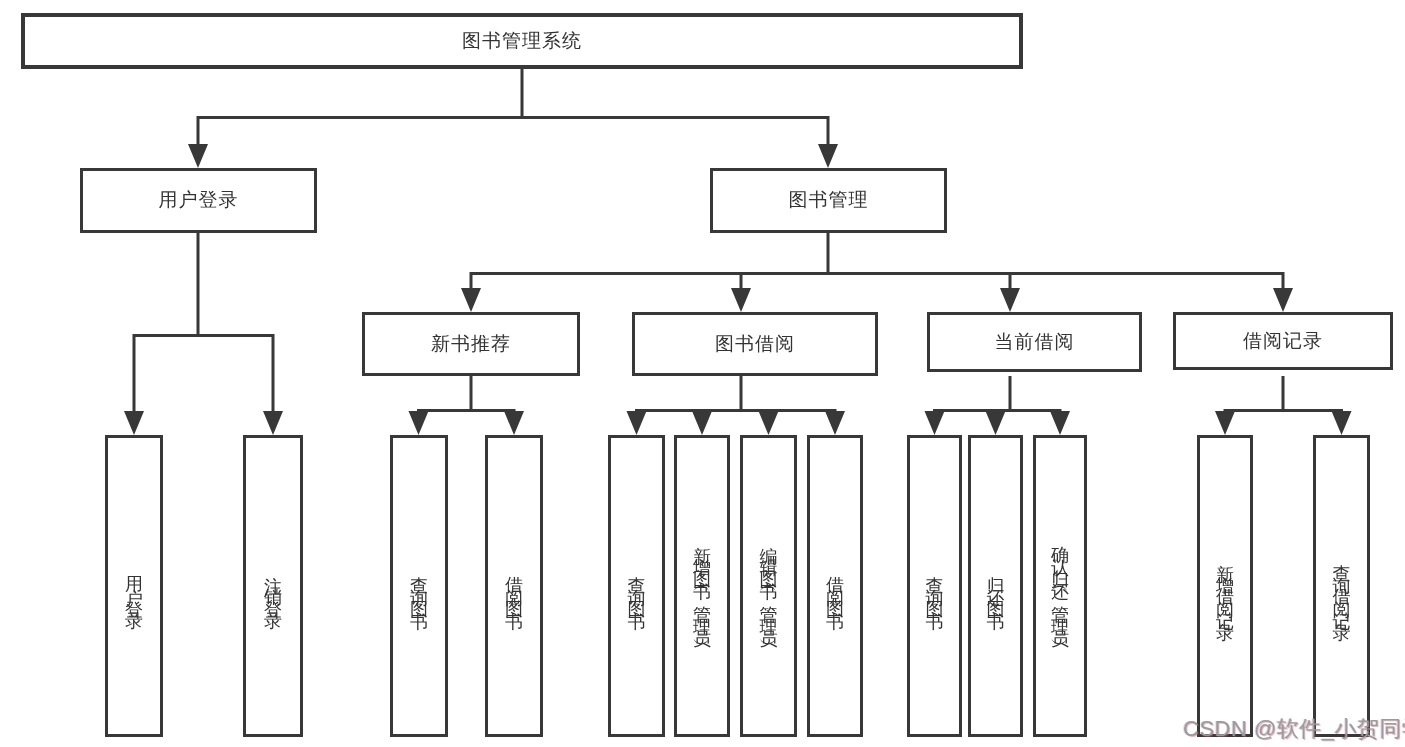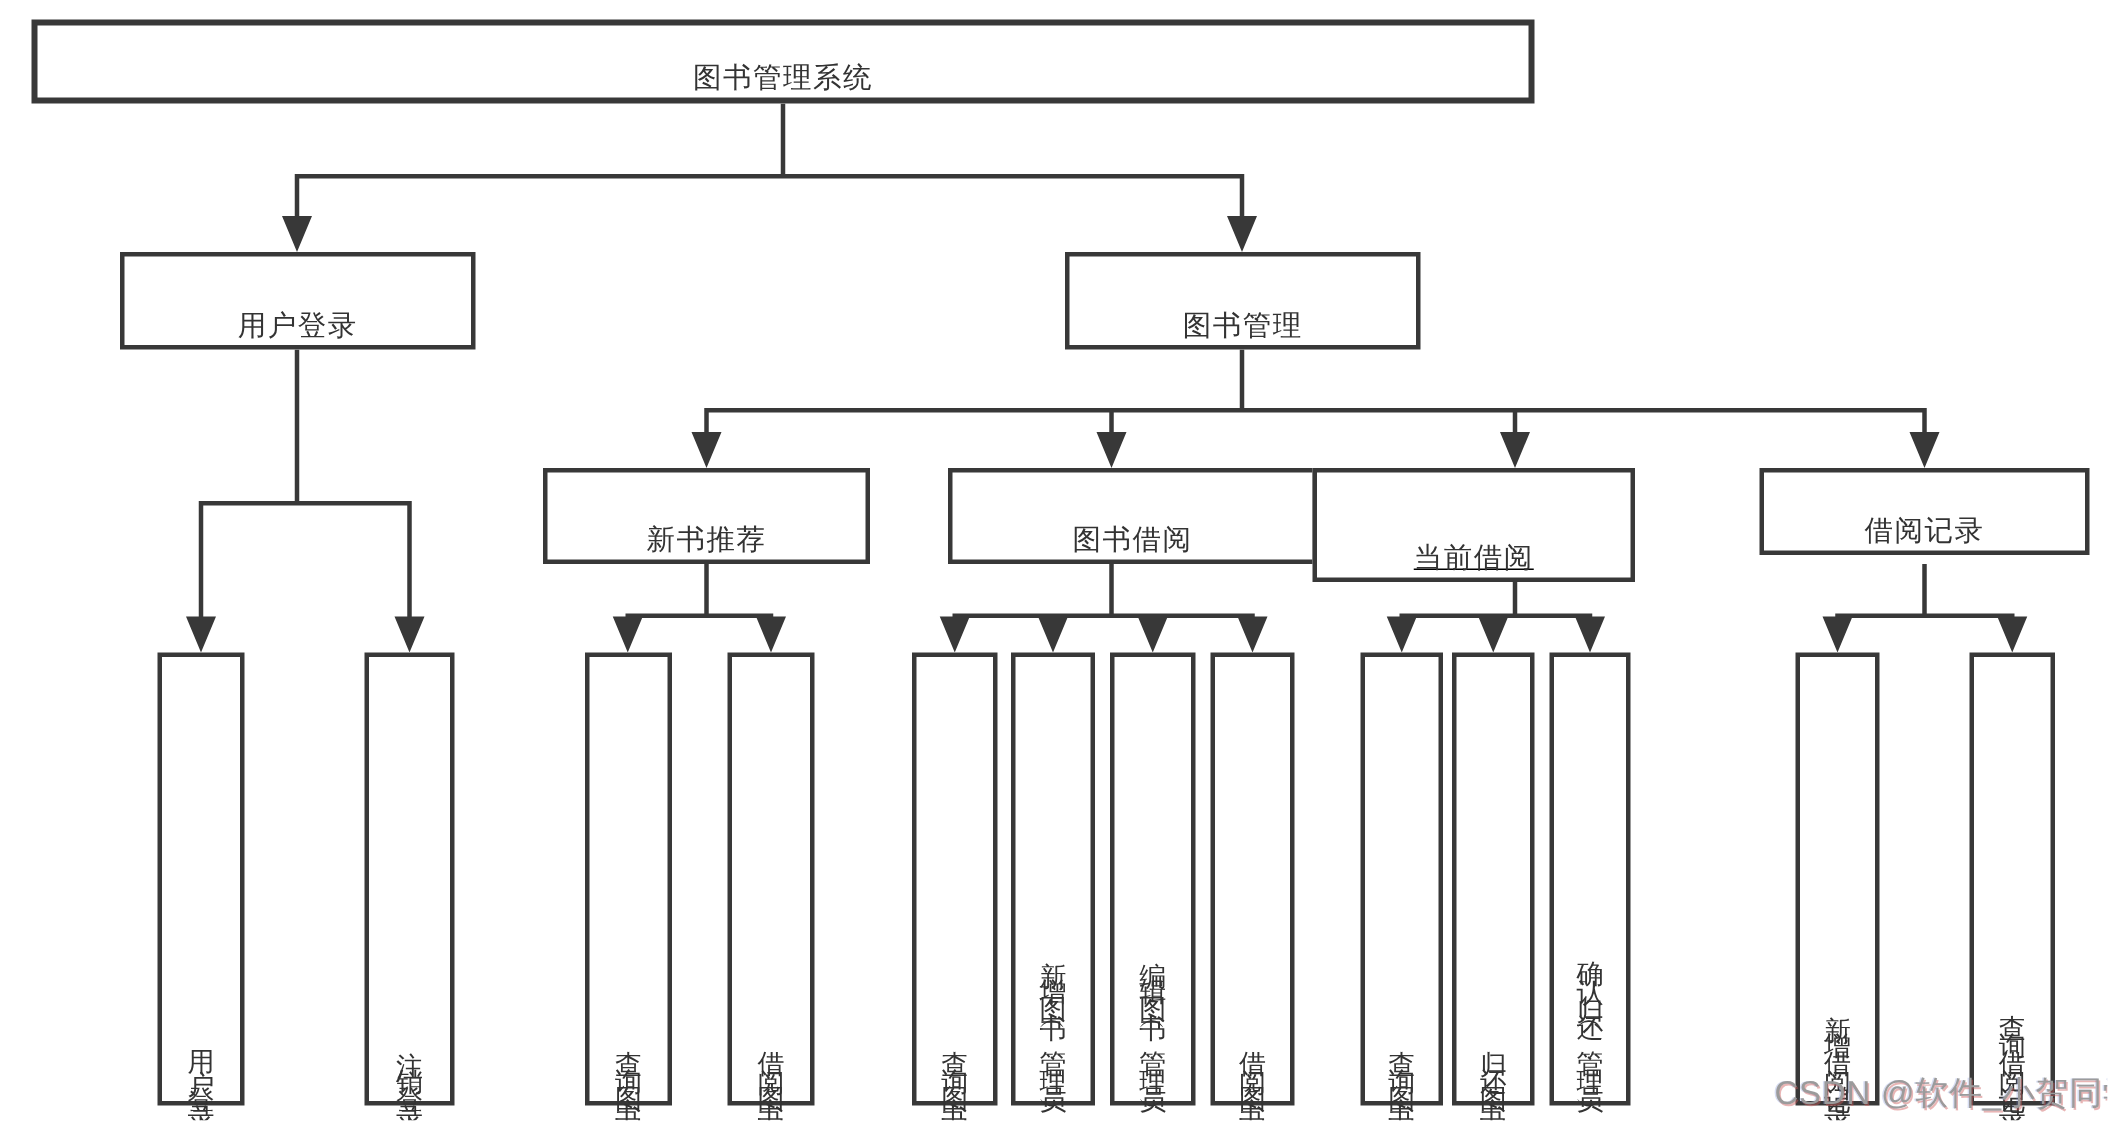--- a/index.html
+++ b/index.html
@@ -17,21 +17,21 @@
     font-family:"Liberation Sans", sans-serif;
     overflow:hidden;
   }
   .connectors{position:absolute;left:0;top:0;width:1405px;height:747px;pointer-events:none;}
   .connectors .ln{fill:none;stroke:var(--line);stroke-width:3;}
   .connectors .hd{fill:var(--line);stroke:none;}
   .node{
     position:absolute;box-sizing:border-box;
     border:3px solid var(--node-border);
     background:var(--background);
-    display:flex;align-items:flex-end;justify-content:center;
+    display:flex;align-items:center;justify-content:center;
   }
   .node.root{border-width:4px;}
   .node .lbl{
     font-size:19px;color:var(--text);
     letter-spacing:1px;white-space:nowrap;line-height:1.2;
   }
   .node.leaf .lbl{
     writing-mode:vertical-rl;text-orientation:mixed;
     font-size:18px;letter-spacing:12px;line-height:1;
   }
@@ -82,21 +82,21 @@
   <div class="node" style="left:710px;top:168px;width:237px;height:65px;">
     <span class="lbl">图书管理</span>
   </div>
 
   <div class="node" style="left:362px;top:312px;width:218px;height:64px;">
     <span class="lbl">新书推荐</span>
   </div>
   <div class="node" style="left:632px;top:312px;width:246px;height:64px;">
     <span class="lbl">图书借阅</span>
   </div>
-  <div class="node" style="left:875px;top:312px;width:215px;height:76px;text-decoration:underline;">
+  <div class="node" style="left:927px;top:312px;width:215px;height:60px;">
     <span class="lbl">当前借阅</span>
   </div>
   <div class="node" style="left:1173px;top:312px;width:220px;height:58px;">
     <span class="lbl">借阅记录</span>
   </div>
 
   <div class="node leaf" style="left:105px;top:435px;width:58px;height:302px;">
     <span class="lbl">用户登录</span>
   </div>
   <div class="node leaf" style="left:243px;top:435px;width:60px;height:302px;">

